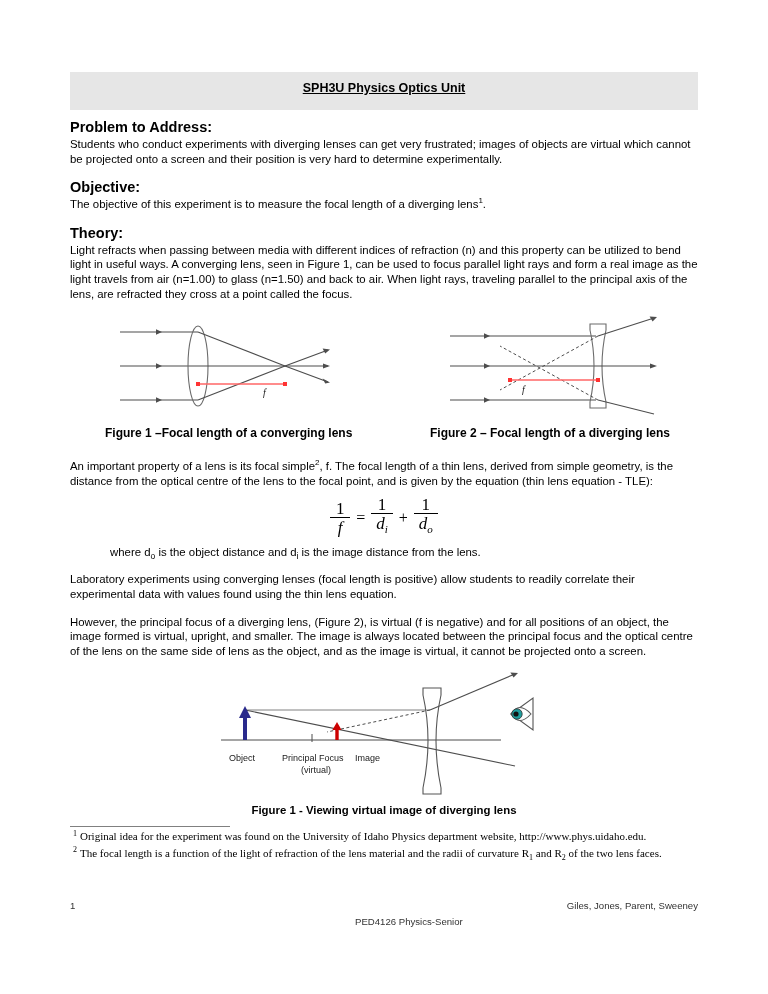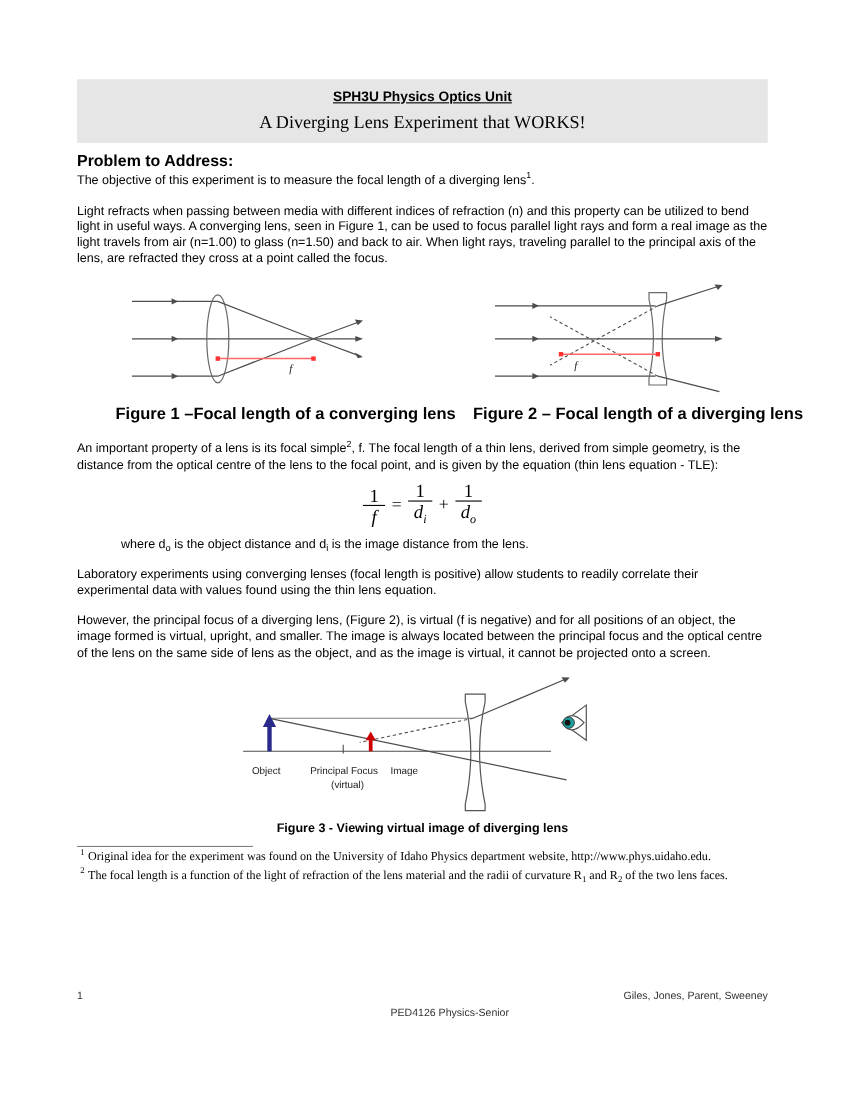--- a/index.html
+++ b/index.html
@@ -85,21 +85,21 @@
   .fig2-wrap { position: absolute; left: 378px; top: 0; }
 
   .caption-row {
     position: relative;
     height: 20px;
     margin-top: 8px;
   }
   .caption {
     position: absolute;
     font-family: "Liberation Sans", sans-serif;
-    font-size: 15px;
+    font-size: 12px;
     font-weight: bold;
     white-space: nowrap;
   }
   .cap1 { left: 35px;  top: 0; }
   .cap2 { left: 360px; top: 0; text-align: right; }
 
   
   .equation {
     text-align: center;
     margin: 9px 0 4px 0;
@@ -207,27 +207,29 @@
   }
 </style>
 </head>
 <body>
 
 <div class="page">
   <div class="content">
 
     <div class="title-band">
       <div class="title-main">SPH3U Physics Optics Unit</div>
-      <div class="title-sub">A Diverging Lens Experiment that WORKS!</div>
     </div>
 
     <h2 class="section">Problem to Address:</h2>
-
+    <p class="body">Students who conduct experiments with diverging lenses can get very frustrated;  images of objects are virtual which cannot be projected onto a screen and their position is very hard to determine experimentally.</p>
+
+    <h2 class="section tight">Objective:</h2>
     <p class="body"><span>The objective of this experiment is to measure the focal length of a diverging lens</span><sup class="fn">1</sup><span>.</span></p>
 
+    <h2 class="section tight">Theory:</h2>
     <p class="body">Light refracts when passing between media with different indices of refraction (n) and this property can be utilized to bend light in useful ways. A converging lens, seen in Figure 1, can be used to focus parallel light rays and form a real image as the light travels from air (n=1.00) to glass (n=1.50) and back to air. When light rays, traveling parallel to the principal axis of the lens, are refracted they cross at a point called the focus.</p>
 
     <div class="fig-row">
 
       <div class="fig1-wrap">
         <svg width="240" height="104" viewBox="0 0 240 104">
 
           <g stroke="#4d4d4d" stroke-width="1.1" fill="none">
             <line x1="2" y1="18" x2="80" y2="18"></line>
             <line x1="2" y1="52" x2="80" y2="52"></line>
@@ -380,21 +382,21 @@
           </g>
 
           <text class="diagram-label" x="14" y="91">Object</text>
           <text class="diagram-label" x="67" y="91">Principal Focus</text>
           <text class="diagram-label" x="86" y="103">(virtual)</text>
           <text class="diagram-label" x="140" y="91">Image</text>
         </svg>
       </div>
     </div>
 
-    <div class="caption3">Figure 3 - Viewing virtual image of diverging lens</div>
+    <div class="caption3">Figure 1 - Viewing virtual image of diverging lens</div>
 
     <div class="fn-rule"></div>
     <div class="footnotes">
       <p><sup>1</sup><span>Original idea for the experiment was found on the University of Idaho Physics department website, http://www.phys.uidaho.edu.</span></p>
       <p><sup>2</sup><span>The focal length is a function of the light of refraction of the lens material and the radii of curvature R</span><span class="s">1</span><span> and R</span><span class="s">2</span><span> of the two lens faces.</span></p>
     </div>
 
   </div>
 
   <div class="footer">

